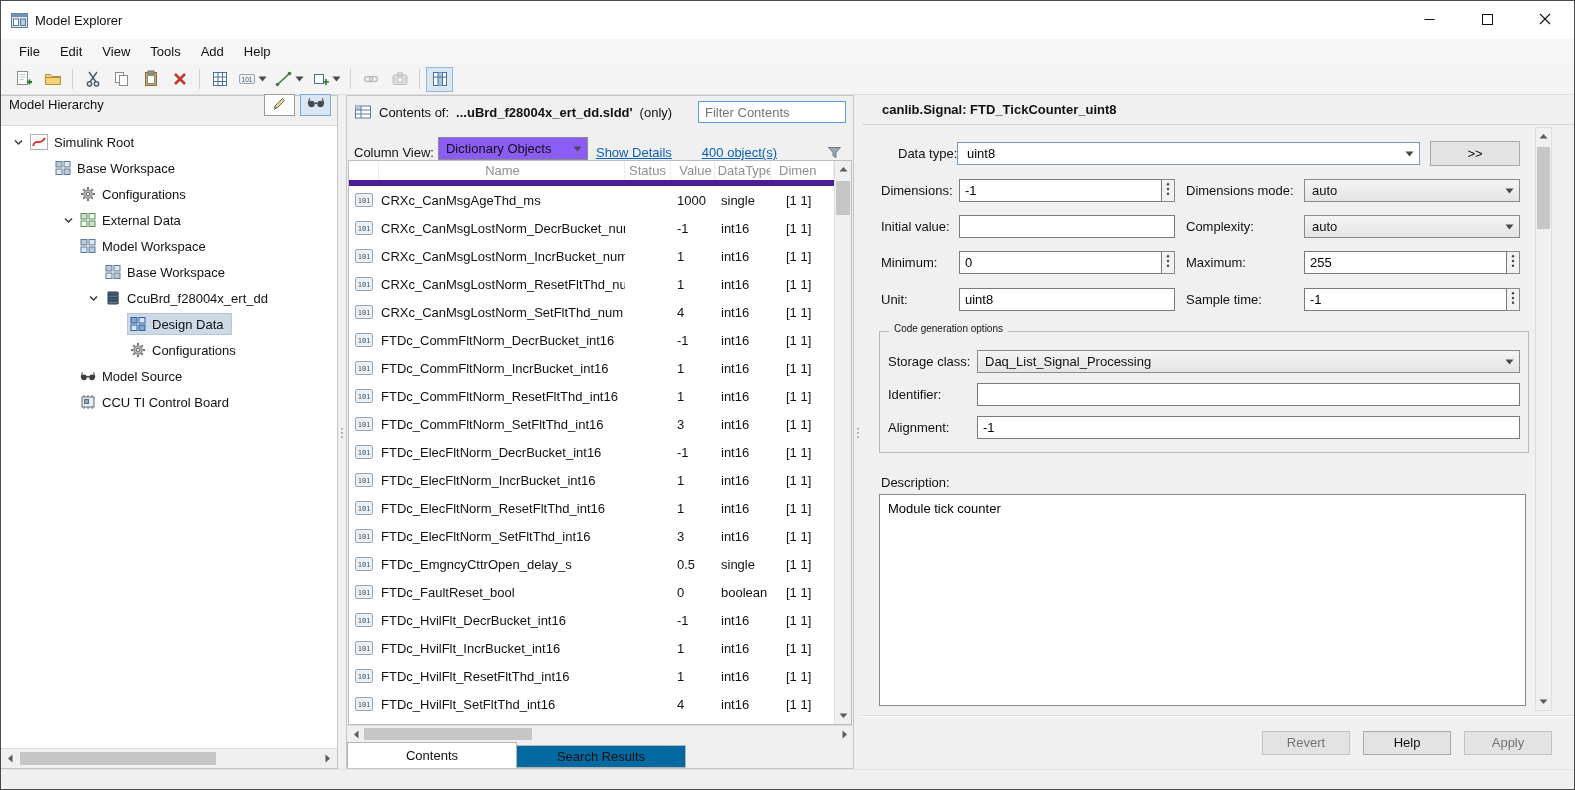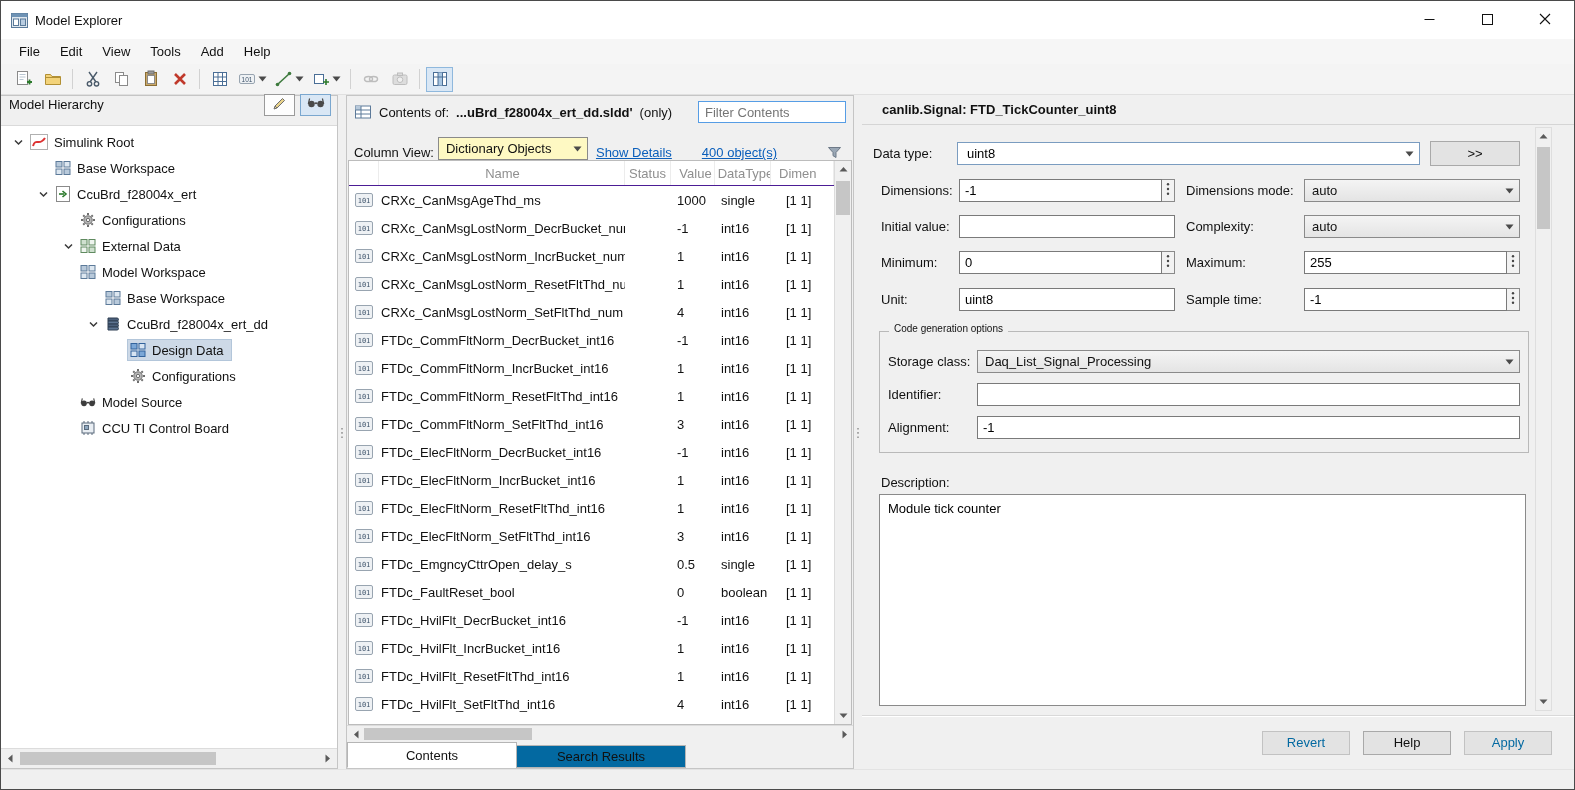--- a/index.html
+++ b/index.html
@@ -50,25 +50,25 @@
   .sb-thumb{position:absolute;background:#c6c6c6;}
   .hscroll{height:20px;background:#f0f0f0;border-top:1px solid #dcdcdc;flex:0 0 auto;position:relative;}
 
   
   .mid-panel{width:508px;flex:0 0 auto;display:flex;flex-direction:column;background:#f0f0f0;border:1px solid #c5c5c5;min-width:0;}
   .mp-row1{height:32px;display:flex;align-items:center;padding:0 7px;gap:7px;flex:0 0 auto;white-space:nowrap;}
   .mp-row2{height:32px;display:flex;align-items:flex-end;padding:0 7px;gap:4px;flex:0 0 auto;white-space:nowrap;}
   .bold{font-weight:bold;}
   .link{color:#0b5fbb;text-decoration:underline;cursor:pointer;}
   .filter-input{margin-left:auto;width:148px;height:22px;border:1px solid #569de5;padding:0 6px;font-size:13px;font-family:inherit;}
-  .combo-box{height:23px;background:#fef9c3;border:1px solid #8a8a8a;display:flex;align-items:center;padding:0 5px 0 7px;}
+  .combo-box{height:23px;background:#8b5cf6;border:1px solid #8a8a8a;display:flex;align-items:center;padding:0 5px 0 7px;}
   .combo-box .arrow{margin-left:auto;display:flex;padding-left:6px;}
   .table-wrap{flex:1 1 auto;background:#fff;border:1px solid #bcbcbc;display:flex;min-height:0;margin:0 1px;}
   .table{flex:1;display:flex;flex-direction:column;min-width:0;}
-  .t-head{height:25px;display:flex;align-items:stretch;border-bottom:1px solid #4c1d95;color:#8f8f8f;flex:0 0 auto;}
+  .t-head{height:25px;display:flex;align-items:stretch;border-bottom:6px solid #4c1d95;color:#8f8f8f;flex:0 0 auto;}
   .t-head .cell{display:flex;align-items:center;justify-content:center;border-right:1px solid #ececec;overflow:hidden;white-space:nowrap;}
   .t-head .c-dim{justify-content:flex-start;padding-left:8px;}
   .t-body{flex:1;overflow:hidden;}
   .t-row{height:28px;display:flex;align-items:center;white-space:nowrap;}
   .cell{flex:0 0 auto;overflow:hidden;}
   .c-icon{width:30px;display:flex;justify-content:center;}
   .c-name{width:246px;padding-left:2px;}
   .c-status{width:46px;}
   .c-value{width:44px;padding-left:6px;}
   .c-dt{width:56px;padding-left:6px;}
@@ -88,21 +88,21 @@
   .combo{position:absolute;height:23px;border:1px solid #8a8a8a;background:linear-gradient(#f4f4f4,#e4e4e4);display:flex;align-items:center;padding:0 5px 0 7px;font-size:13px;white-space:nowrap;overflow:hidden;}
   .combo .arrow{margin-left:auto;display:flex;padding-left:6px;}
   .combo.white{background:#fff;border-color:#7a9cc0;}
   .combo-input{border:none;outline:none;flex:1;font-size:13px;font-family:inherit;background:transparent;min-width:0;}
   .spin{position:absolute;width:13px;height:23px;border:1px solid #8a8a8a;border-left:none;background:#f2f2f2;display:flex;align-items:center;justify-content:center;}
   .groupbox{position:absolute;border:1px solid #b9b9b9;}
   .group-legend{position:absolute;top:-9px;left:9px;background:#f0f0f0;padding:0 5px;font-size:10px;}
   .desc-area{position:absolute;border:1px solid #8a8a8a;background:#fff;padding:6px 8px;font-size:13px;font-family:inherit;resize:none;}
   .dlg-footer{height:54px;flex:0 0 auto;border-top:1px solid #d9d9d9;box-shadow:inset 0 1px 0 #fff;display:flex;align-items:center;justify-content:flex-end;gap:13px;padding-right:22px;}
   .btn{width:88px;height:24px;border:1px solid #a9a9a9;background:#e3e3e3;display:flex;align-items:center;justify-content:center;font-size:13px;}
-  .btn.disabled{color:#0369a1;border-color:#c2c2c2;}
+  .btn.disabled{color:#737373;border-color:#c2c2c2;}
 </style>
 </head>
 <body>
 
 <div class="window">
 
   <div class="titlebar">
     <span class="app-icon">
         <svg width="17" height="15" viewBox="0 0 17 15">
           <rect x="0.5" y="0.5" width="16" height="14" fill="#dfe7ee" stroke="#5a7a9a"></rect>
@@ -317,37 +317,20 @@
                 <svg width="16" height="16" viewBox="0 0 16 16">
                   <rect x="1" y="1.5" width="6" height="5.5" fill="#b8c9da" stroke="#5c7a99"></rect>
                   <rect x="9" y="1.5" width="6" height="5.5" fill="#dde7f0" stroke="#5c7a99"></rect>
                   <rect x="1" y="9" width="6" height="5.5" fill="#dde7f0" stroke="#5c7a99"></rect>
                   <rect x="9" y="9" width="6" height="5.5" fill="#b8c9da" stroke="#5c7a99"></rect>
                 </svg>
               </span>
               <span class="tree-label">Base Workspace</span>
             </span>
           </div>
-          <div class="tree-row" style="padding-left: 33px;">
-            <span class="tree-chev">
-              <svg width="11" height="11" viewBox="0 0 11 11">
-                <path d="M2 3.5 L5.5 7 L9 3.5" fill="none" stroke="#3a3a3a" stroke-width="1.5"></path>
-              </svg>
-            </span>
-            <span class="tree-box">
-              <span class="tree-ic">
-                <svg width="16" height="16" viewBox="0 0 16 16">
-                  <rect x="1.5" y="0.5" width="13" height="15" fill="#fff" stroke="#8a8a8a"></rect>
-                  <path d="M4 8 h5" stroke="#2c7a2c" stroke-width="1.6"></path>
-                  <path d="M7.5 5 L11 8 L7.5 11" fill="none" stroke="#2c7a2c" stroke-width="1.6"></path>
-                </svg>
-              </span>
-              <span class="tree-label">CcuBrd_f28004x_ert</span>
-            </span>
-          </div>
           <div class="tree-row" style="padding-left: 58px;">
             <span class="tree-chev"></span>
             <span class="tree-box">
               <span class="tree-ic">
                 <svg width="16" height="16" viewBox="0 0 16 16">
                   <g stroke="#6e6e6e" stroke-width="2">
                     <path d="M8 1v2M8 13v2M1 8h2M13 8h2M3.2 3.2l1.4 1.4M11.4 11.4l1.4 1.4M12.8 3.2l-1.4 1.4M4.6 11.4l-1.4 1.4"></path>
                   </g>
                   <circle cx="8" cy="8" r="4.2" fill="#b9b9b9" stroke="#6e6e6e"></circle>
                   <circle cx="8" cy="8" r="1.7" fill="#f4f4f4" stroke="#6e6e6e"></circle>
@@ -819,21 +802,21 @@
         </div>
     </div>
 
     <div class="splitter">⋮</div>
 
     <div class="right-panel">
       <div class="dlg-title">canlib.Signal: FTD_TickCounter_uint8</div>
 
       <div class="dlg-body">
 
-        <label class="flabel" style="left:11px;top:21px;">Data type:</label>
+        <label class="flabel" style="left:36px;top:21px;">Data type:</label>
         <div class="combo white" style="left:95px;top:17px;width:463px;">
           <input class="combo-input" value="uint8" style="">
           <span class="arrow">
               <svg width="9" height="6" viewBox="0 0 9 6">
                 <path d="M0.5 0.5 L8.5 0.5 L4.5 5.5 Z" fill="#4a4a4a"></path>
               </svg>
             </span>
         </div>
         <div class="btn" style="position:absolute;left:568px;top:16px;width:90px;height:25px;">&gt;&gt;</div>
 

